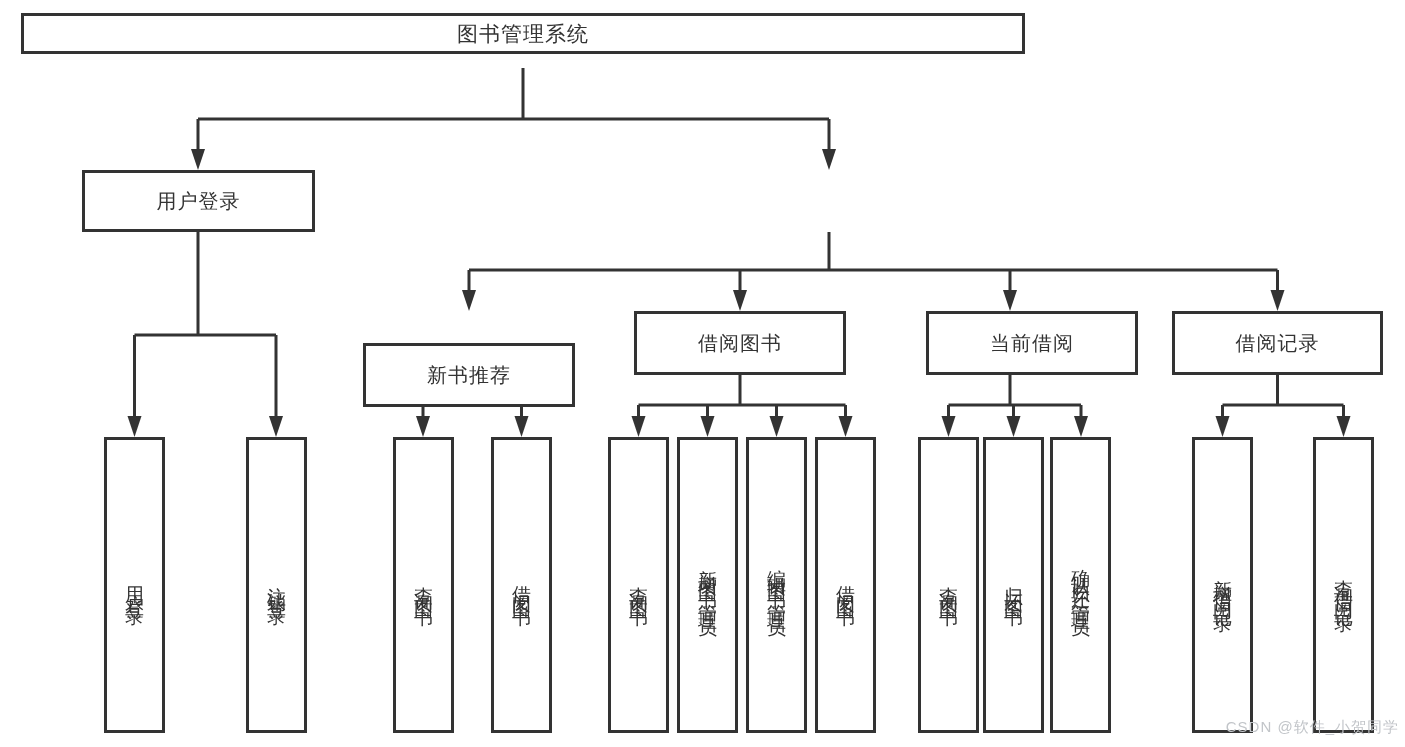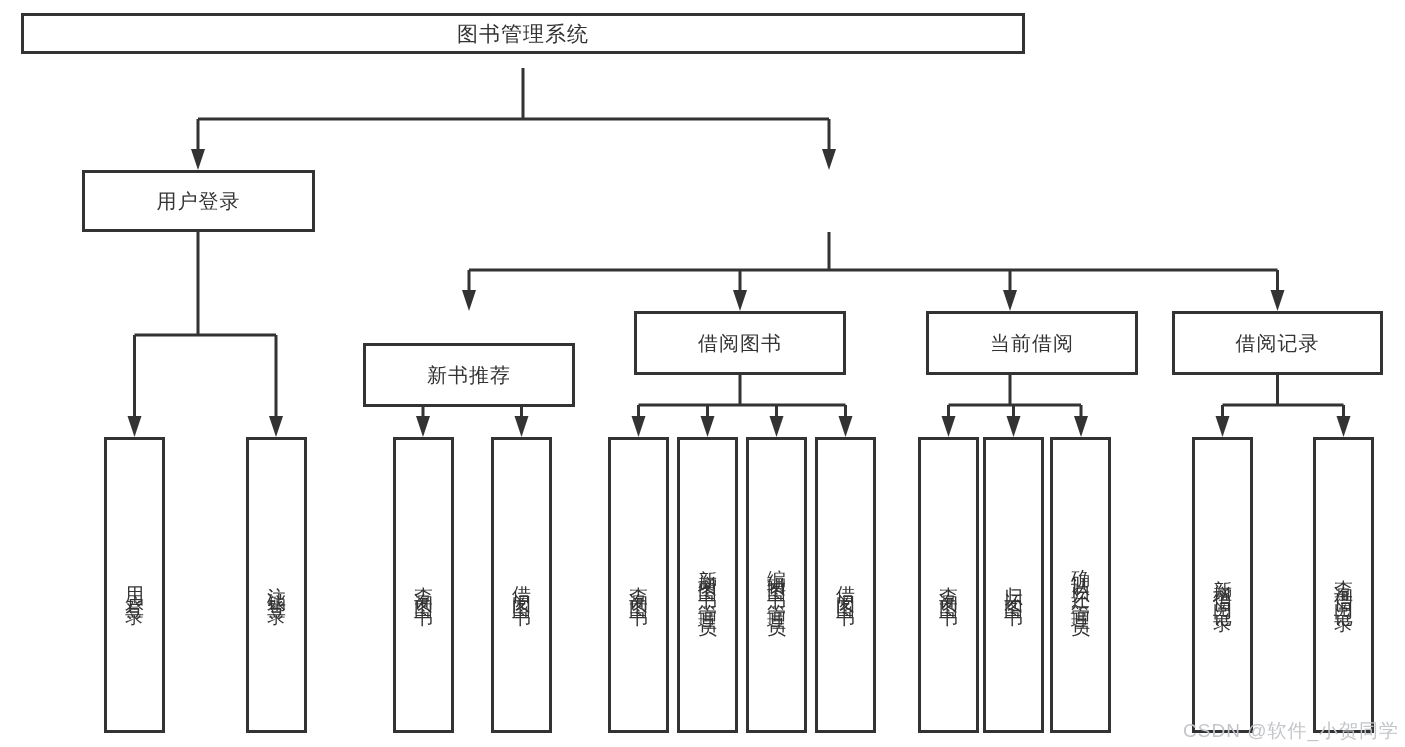--- a/index.html
+++ b/index.html
@@ -33,22 +33,22 @@
   .root-label{font-size:21px;}
   .vtext{
     writing-mode:vertical-lr;
     text-orientation:mixed;
     font-size:19px;
     letter-spacing:7px;
     line-height:1.15;
   }
   .watermark{
     position:absolute;
-    right:6px;bottom:3px;
-    font-size:19px;
+    right:6px;bottom:10px;
+    font-size:15px;
     color:var(--wm);
     z-index:2;
     letter-spacing:1px;
     white-space:nowrap;
   }
 </style>
 </head>
 <body>
 
 <div class="stage">

